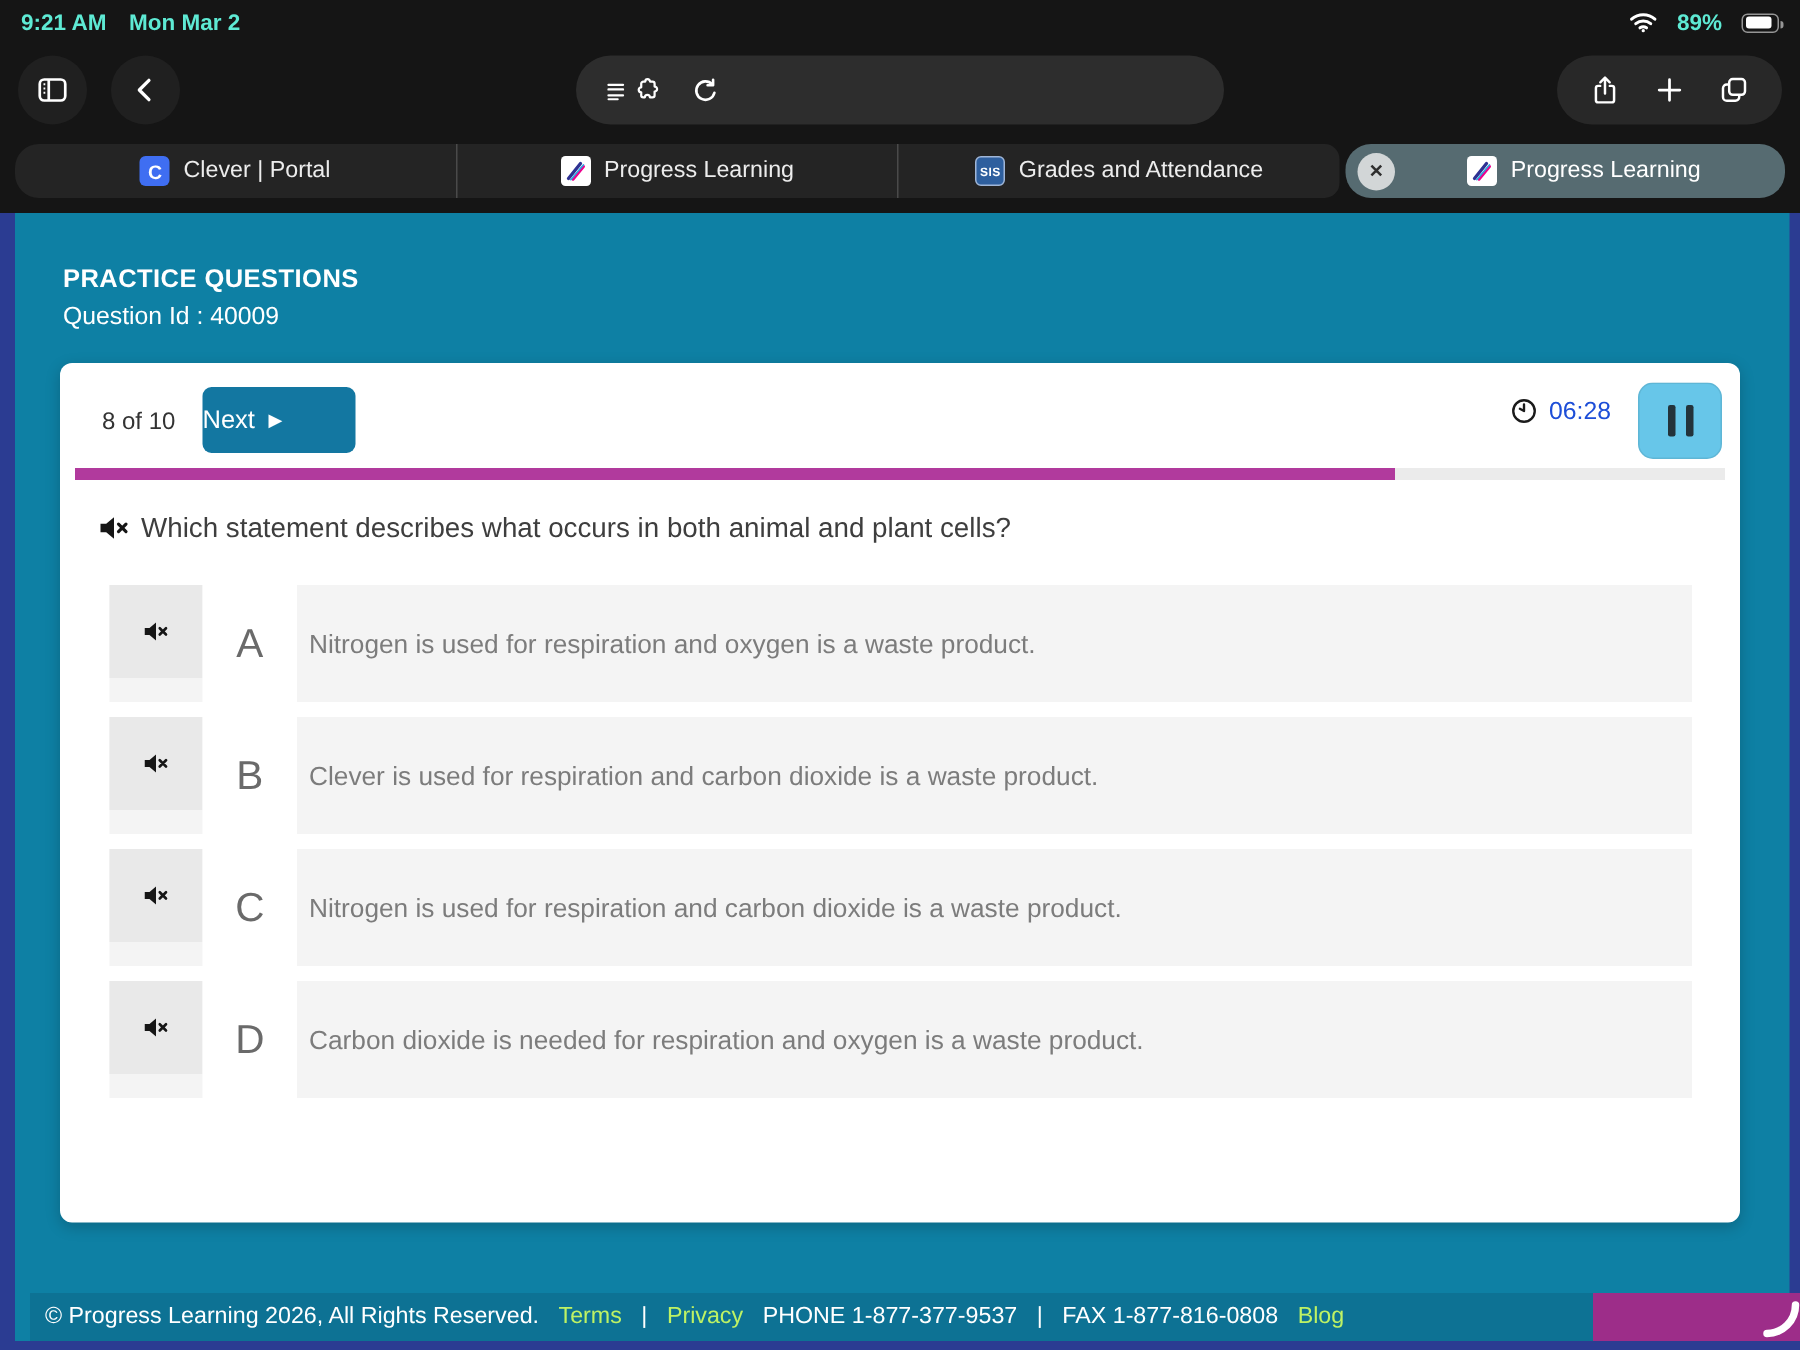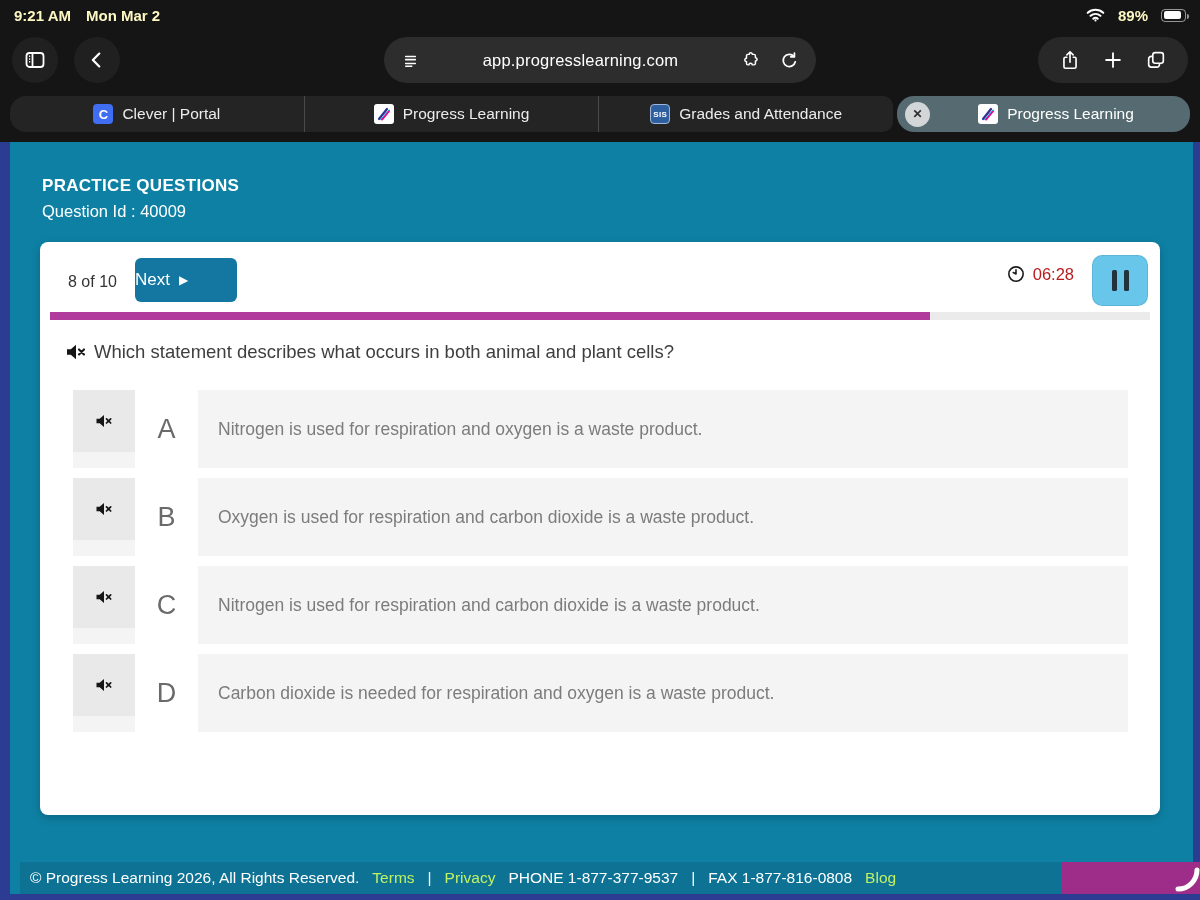--- a/index.html
+++ b/index.html
@@ -3,21 +3,21 @@
 <meta charset="utf-8">
 <style>
   html,body{margin:0;padding:0;background:#000;}
   .stage{position:relative;width:1200px;height:900px;background:#151515;
          font-family:"Liberation Sans",sans-serif;overflow:hidden;-webkit-font-smoothing:antialiased;}
   .stage *{box-sizing:border-box;}
   button{font-family:inherit;border:none;background:none;padding:0;cursor:pointer;}
 
   
   .statusbar{position:absolute;left:0;top:0;width:100%;height:30px;display:flex;
-             align-items:center;justify-content:space-between;padding:0 14px;color:#fef9c3;}
+             align-items:center;justify-content:space-between;padding:0 14px;color:#5eead4;}
   .sb-left{display:flex;align-items:center;gap:15px;font-size:15px;font-weight:700;}
   .sb-right{display:flex;align-items:center;gap:13px;font-size:15px;font-weight:700;}
   .battery{position:relative;width:25px;height:13px;border:1px solid rgba(255,255,255,.55);
            border-radius:4px;padding:1.5px;}
   .batt-fill{display:block;height:100%;width:86%;background:#fff;border-radius:2px;}
   .batt-nub{position:absolute;right:-4px;top:4px;width:2.5px;height:5px;
             background:rgba(255,255,255,.55);border-radius:0 2px 2px 0;}
 
   
   .toolbar{position:absolute;left:0;top:30px;width:100%;height:64px;}
@@ -53,35 +53,35 @@
   .pg-title{position:absolute;left:32px;top:34px;color:#fff;font-size:17px;font-weight:700;letter-spacing:.3px;}
   .pg-qid{position:absolute;left:32px;top:60px;color:#fff;font-size:16.5px;}
 
   .card{position:absolute;left:30px;top:100px;width:1120px;height:573px;background:#fff;
         border-radius:8px;box-shadow:0 3px 10px rgba(0,0,0,.2);}
   .q-count{position:absolute;left:28px;top:31px;font-size:16px;color:#333;}
   .next-btn{position:absolute;left:95px;top:16px;width:102px;height:44px;border-radius:6px;
             background:#1377a1;color:#fff;font-size:17px;display:flex;align-items:center;justify-content:flex-start;gap:9px;}
   .next-btn .play{font-size:12px;line-height:1;}
   .timer{position:absolute;right:86px;top:22px;display:flex;align-items:center;gap:7px;
-         color:#b91c1c;font-size:16.5px;}
+         color:#1d4ed8;font-size:16.5px;}
   .pause-btn{position:absolute;right:12px;top:13px;width:56px;height:51px;border-radius:10px;
              background:#67c6e9;border:1px solid rgba(0,0,0,.08);
              display:flex;align-items:center;justify-content:center;gap:7px;}
   .pause-btn i{display:block;width:5px;height:21px;background:#23333b;border-radius:1.5px;}
   .pbar{position:absolute;left:10px;top:70px;width:1100px;height:8px;background:#ebebeb;}
   .pbar-fill{height:100%;background:#b13a9d;}
   .question{position:absolute;left:24px;top:98px;display:flex;align-items:center;gap:6px;
             color:#3e3e3e;font-size:18.5px;}
   .answer{position:absolute;left:33px;width:1055px;height:78px;background:#f4f4f4;text-align:left;}
   .ans-mute{position:absolute;left:0;top:0;width:62px;height:62px;background:#e9e9e9;
             display:flex;align-items:center;justify-content:center;}
   .ans-letter{position:absolute;left:62px;top:0;width:63px;height:100%;background:#fff;
               display:flex;align-items:center;justify-content:center;font-size:27px;color:#6a6a6a;}
-  .ans-text{position:absolute;left:130px;right:0;top:0;height:100%;display:flex;align-items:center;
+  .ans-text{position:absolute;left:118px;right:0;top:0;height:100%;display:flex;align-items:center;
             padding-left:15px;color:#7c7c7c;font-size:17.5px;}
 
   .footerband{position:absolute;left:10px;top:720px;width:1183px;height:32px;background:#0d7294;
               display:flex;align-items:center;gap:13px;padding-left:10px;color:#fff;font-size:15.5px;}
   .footerband a{color:#bef264;text-decoration:none;}
   .magenta-btn{position:absolute;left:1052px;top:720px;width:141px;height:32px;background:#9d2d89;}
   .magenta-btn svg{position:absolute;right:2px;bottom:0;}
 
   svg{display:block;}
 </style>
@@ -130,21 +130,20 @@
       </span>
     </button>
 
     <div class="addressbar">
       <span>
         <svg width="21" height="21" viewBox="0 0 24 24" fill="none" stroke="#fff" stroke-width="1.8" stroke-linecap="round">
           <path d="M6.5 7.5h11M6.5 11h11M6.5 15.5h11"></path>
             <path d="M6.5 18.5h7" stroke-width="1.6"></path>
         </svg>
       </span>
-      <span class="url">app.progresslearning.com</span>
       <span class="ab-right">
         <span>
           <svg width="21" height="21" viewBox="0 0 24 24" fill="none" stroke="#fff" stroke-width="1.7" stroke-linejoin="round">
             <path d="M9 5h1.5a1.8 1.8 0 1 1 3.6 0H16a1.6 1.6 0 0 1 1.6 1.6v2.2a1.9 1.9 0 1 1 0 3.8v2.8A1.6 1.6 0 0 1 16 17h-2a1.9 1.9 0 1 0-3.8 0H9a1.6 1.6 0 0 1-1.6-1.6v-2.2a1.9 1.9 0 1 1 0-3.8V6.6A1.6 1.6 0 0 1 9 5z"></path>
           </svg>
         </span>
         <span>
           <svg width="21" height="21" viewBox="0 0 24 24" fill="none" stroke="#fff" stroke-width="2" stroke-linecap="round">
             <path d="M18.6 13.5A7 7 0 1 1 17 7.2"></path>
               <path d="M17.6 3.6v4.2h-4.2" stroke-linejoin="round"></path>
@@ -268,21 +267,21 @@
         </div>
 
         <div class="answer" style="top:236px">
           <button class="ans-mute">
             <svg width="20" height="20" viewBox="0 0 24 24">
                 <path d="M3 9.2v5.6h3.8L12 19.2V4.8L6.8 9.2H3z" fill="#161616"></path>
                 <path d="M15 9.4l5 5M20 9.4l-5 5" stroke="#161616" stroke-width="2.1" stroke-linecap="round"></path>
               </svg>
           </button>
           <div class="ans-letter">B</div>
-          <div class="ans-text">Oxygen is used for respiration and carbon dioxide is a waste product.</div>
+          <div class="ans-text">Clever is used for respiration and carbon dioxide is a waste product.</div>
         </div>
 
         <div class="answer" style="top:324px">
           <button class="ans-mute">
             <svg width="20" height="20" viewBox="0 0 24 24">
                 <path d="M3 9.2v5.6h3.8L12 19.2V4.8L6.8 9.2H3z" fill="#161616"></path>
                 <path d="M15 9.4l5 5M20 9.4l-5 5" stroke="#161616" stroke-width="2.1" stroke-linecap="round"></path>
               </svg>
           </button>
           <div class="ans-letter">C</div>

